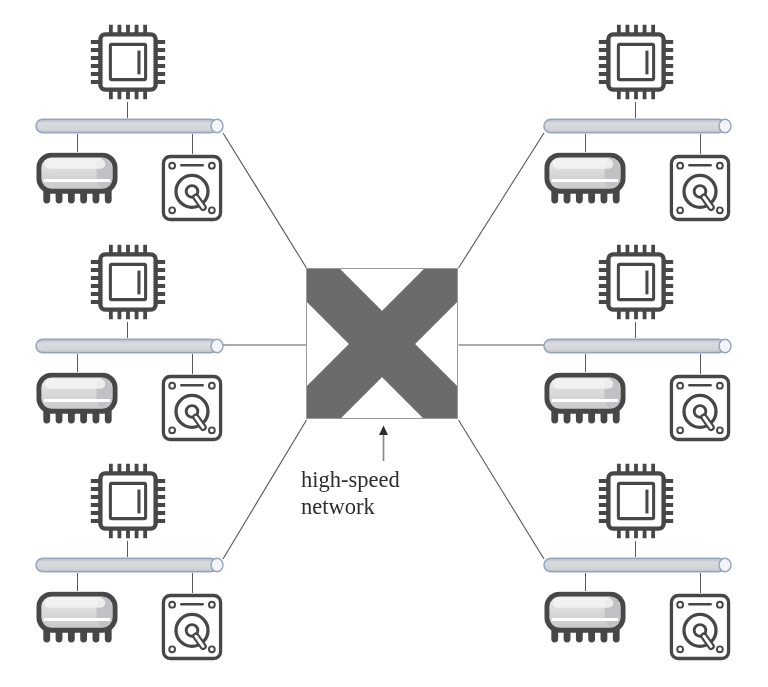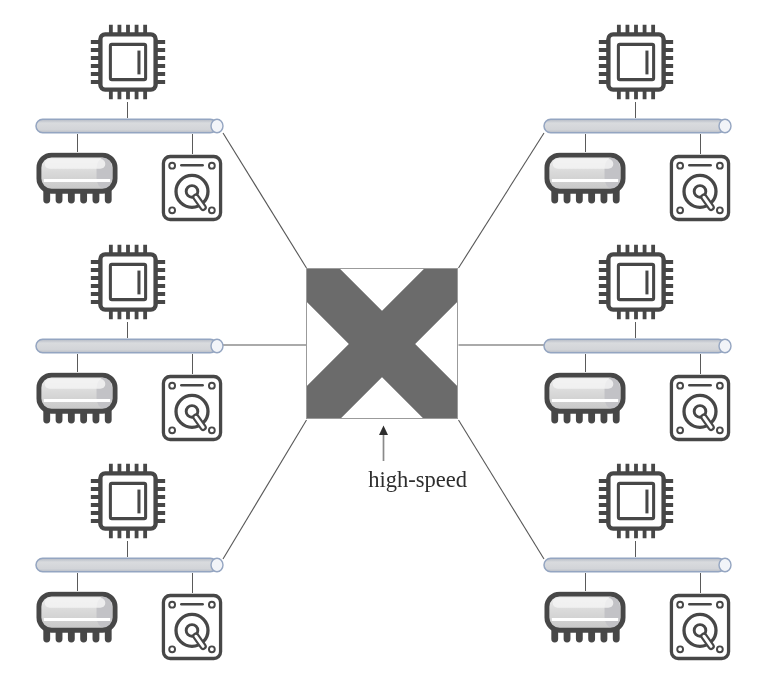--- a/index.html
+++ b/index.html
@@ -31,21 +31,21 @@
     border:1.3px solid #9b9b9b;background:#ffffff;overflow:hidden;box-sizing:border-box;
   }
   .xbar{
     position:absolute;left:50%;top:50%;width:216px;height:47px;background:#6b6b6b;
     filter:blur(0.7px);
   }
   .xbar.a{transform:translate(-50%,-50%) rotate(45deg);}
   .xbar.b{transform:translate(-50%,-50%) rotate(-45deg);}
   
   .net-label{
-    position:absolute;left:301px;top:466px;width:166px;text-align:right;
+    position:absolute;left:301px;top:466px;width:166px;text-align:left;
     font-size:22.5px;line-height:27px;color:#2d2d2d;
   }
   .net-label span{display:block;}
   .hidden-defs{position:absolute;width:0;height:0;overflow:hidden;}
 </style>
 </head>
 <body>
 
 <svg class="hidden-defs" aria-hidden="true">
   <defs>
@@ -227,13 +227,14 @@
     </svg>
 </div>
 
 <div class="switch">
   <div class="xbar a"></div>
   <div class="xbar b"></div>
 </div>
 
 <div class="net-label">
   <span>high-speed</span>
+  <span>network</span>
 </div>
 
 </body></html>

